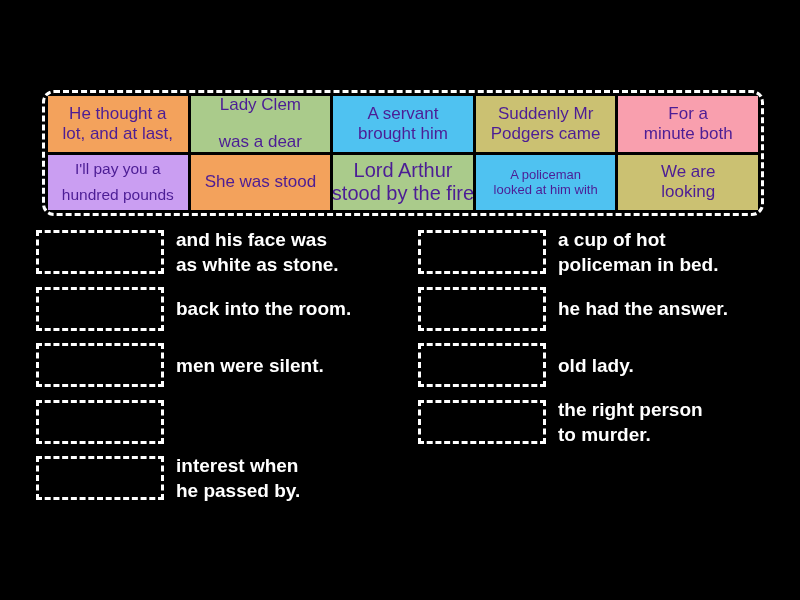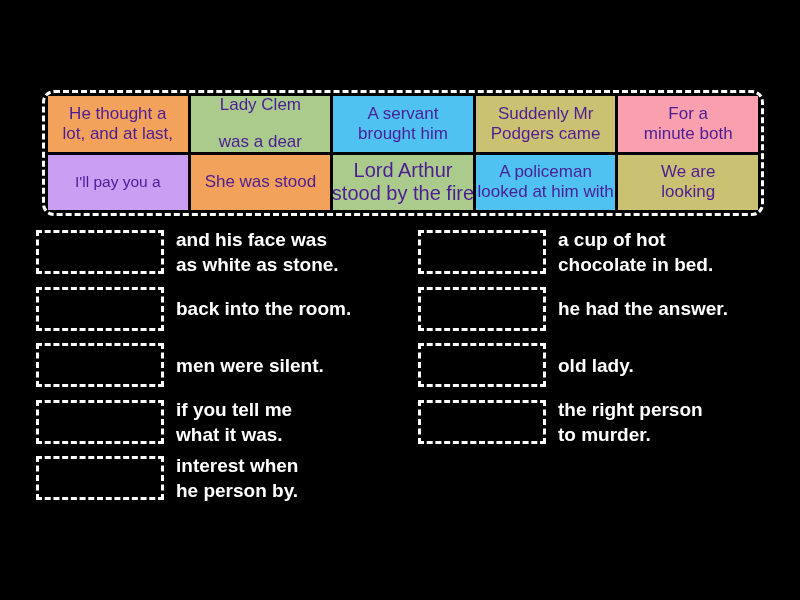--- a/index.html
+++ b/index.html
@@ -36,21 +36,21 @@
     font-weight: normal;
     font-size: 17px;
     line-height: 1.18;
     padding: 0 2px;
     cursor: grab;
     overflow: hidden;
   }
   .tile span { display: block; white-space: nowrap; }
   .tile.fs15 { font-size: 20px; }
   .tile.fs16 { font-size: 15.5px; gap: 8px; }
-  .tile.fs13 { font-size: 17px; }
+  .tile.fs13 { font-size: 13px; }
 
   
   .col { position: absolute; top: 230px; }
   .col-left  { left: 36px;  }
   .col-right { left: 418px; }
   .mrow {
     display: flex;
     align-items: center;
     height: 44px;
     margin-bottom: 12.5px;
@@ -91,20 +91,21 @@
     <div class="tile" style="background-color: rgb(203, 193, 114);">
       <span>Suddenly Mr</span>
       <span>Podgers came</span>
     </div>
     <div class="tile" style="background-color: rgb(249, 159, 174);">
       <span>For a</span>
       <span>minute both</span>
     </div>
     <div class="tile fs16" style="background-color: rgb(202, 158, 242);">
       <span>I'll pay you a</span>
+      <span>hundred pounds</span>
     </div>
     <div class="tile" style="background-color: rgb(243, 162, 92);">
       <span>She was stood</span>
       <span></span>
     </div>
     <div class="tile fs15" style="background-color: rgb(170, 203, 139);">
       <span>Lord Arthur</span>
       <span>stood by the fire</span>
     </div>
     <div class="tile fs13" style="background-color: rgb(79, 194, 241);">
@@ -134,40 +135,36 @@
     </div>
     <div class="mrow">
       <div class="slot"></div>
       <div class="answer">
         <span>men were silent.</span>
         <span></span>
       </div>
     </div>
     <div class="mrow">
       <div class="slot"></div>
-      <div class="answer">
-        <span>if you tell me</span>
-        <span>what it was.</span>
-      </div>
     </div>
     <div class="mrow">
       <div class="slot"></div>
       <div class="answer">
         <span>interest when</span>
-        <span>he person by.</span>
+        <span>he passed by.</span>
       </div>
     </div>
   </div>
 
   <div class="col col-right">
     <div class="mrow">
       <div class="slot"></div>
       <div class="answer">
         <span>a cup of hot</span>
-        <span>chocolate in bed.</span>
+        <span>policeman in bed.</span>
       </div>
     </div>
     <div class="mrow">
       <div class="slot"></div>
       <div class="answer">
         <span>he had the answer.</span>
         <span></span>
       </div>
     </div>
     <div class="mrow">

